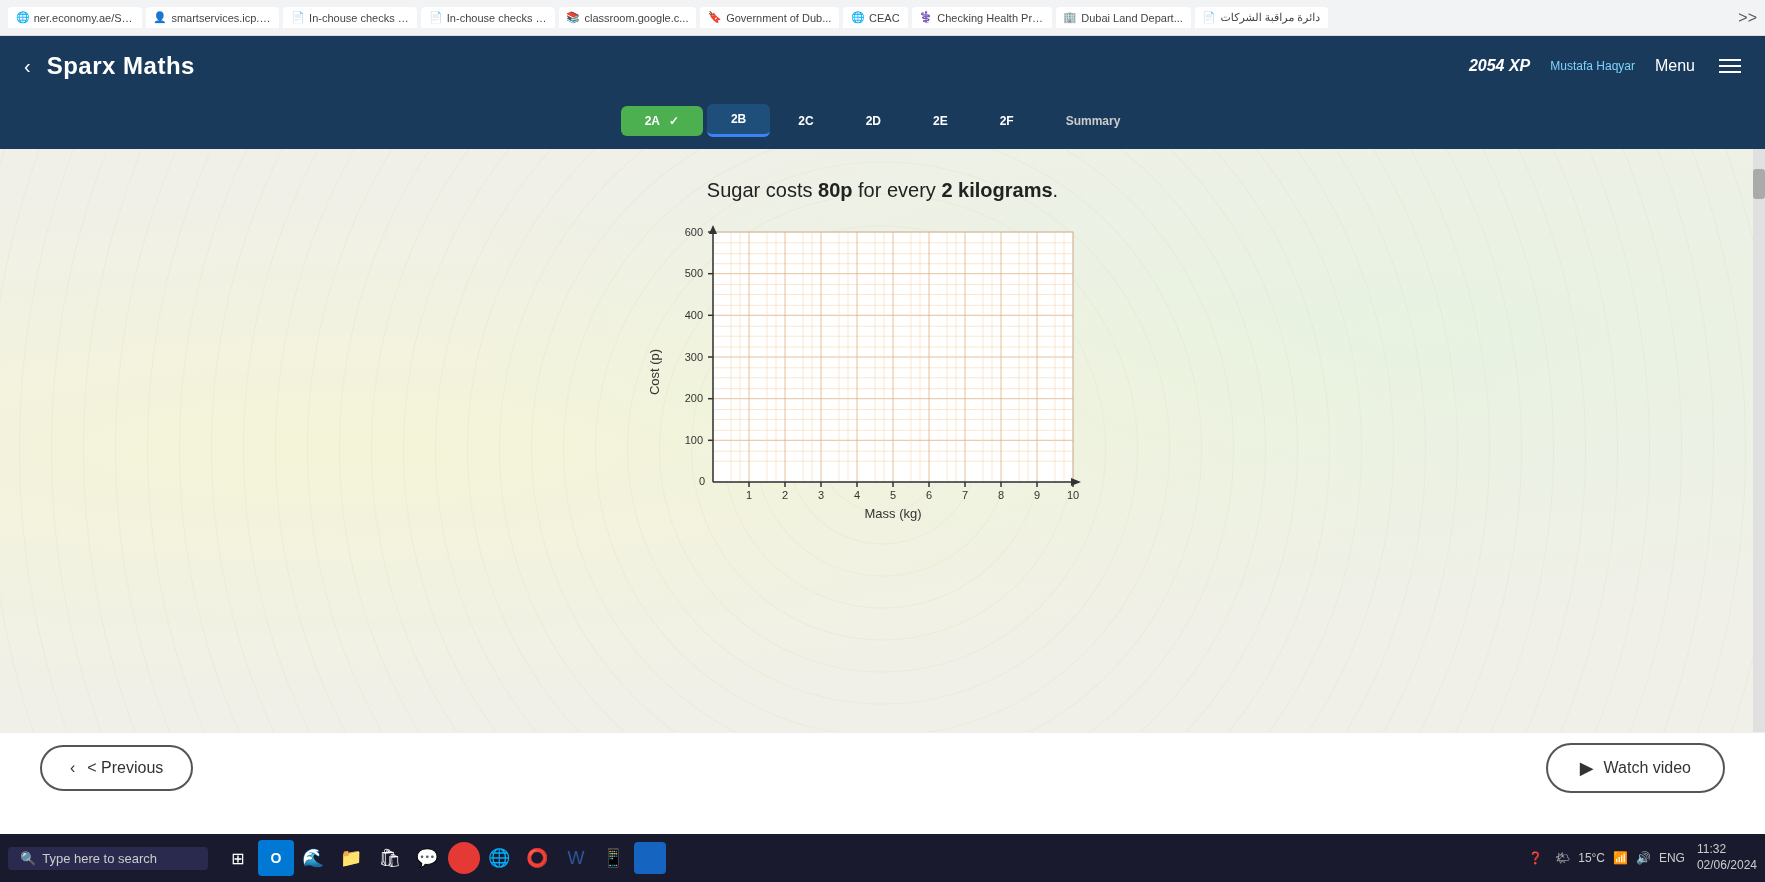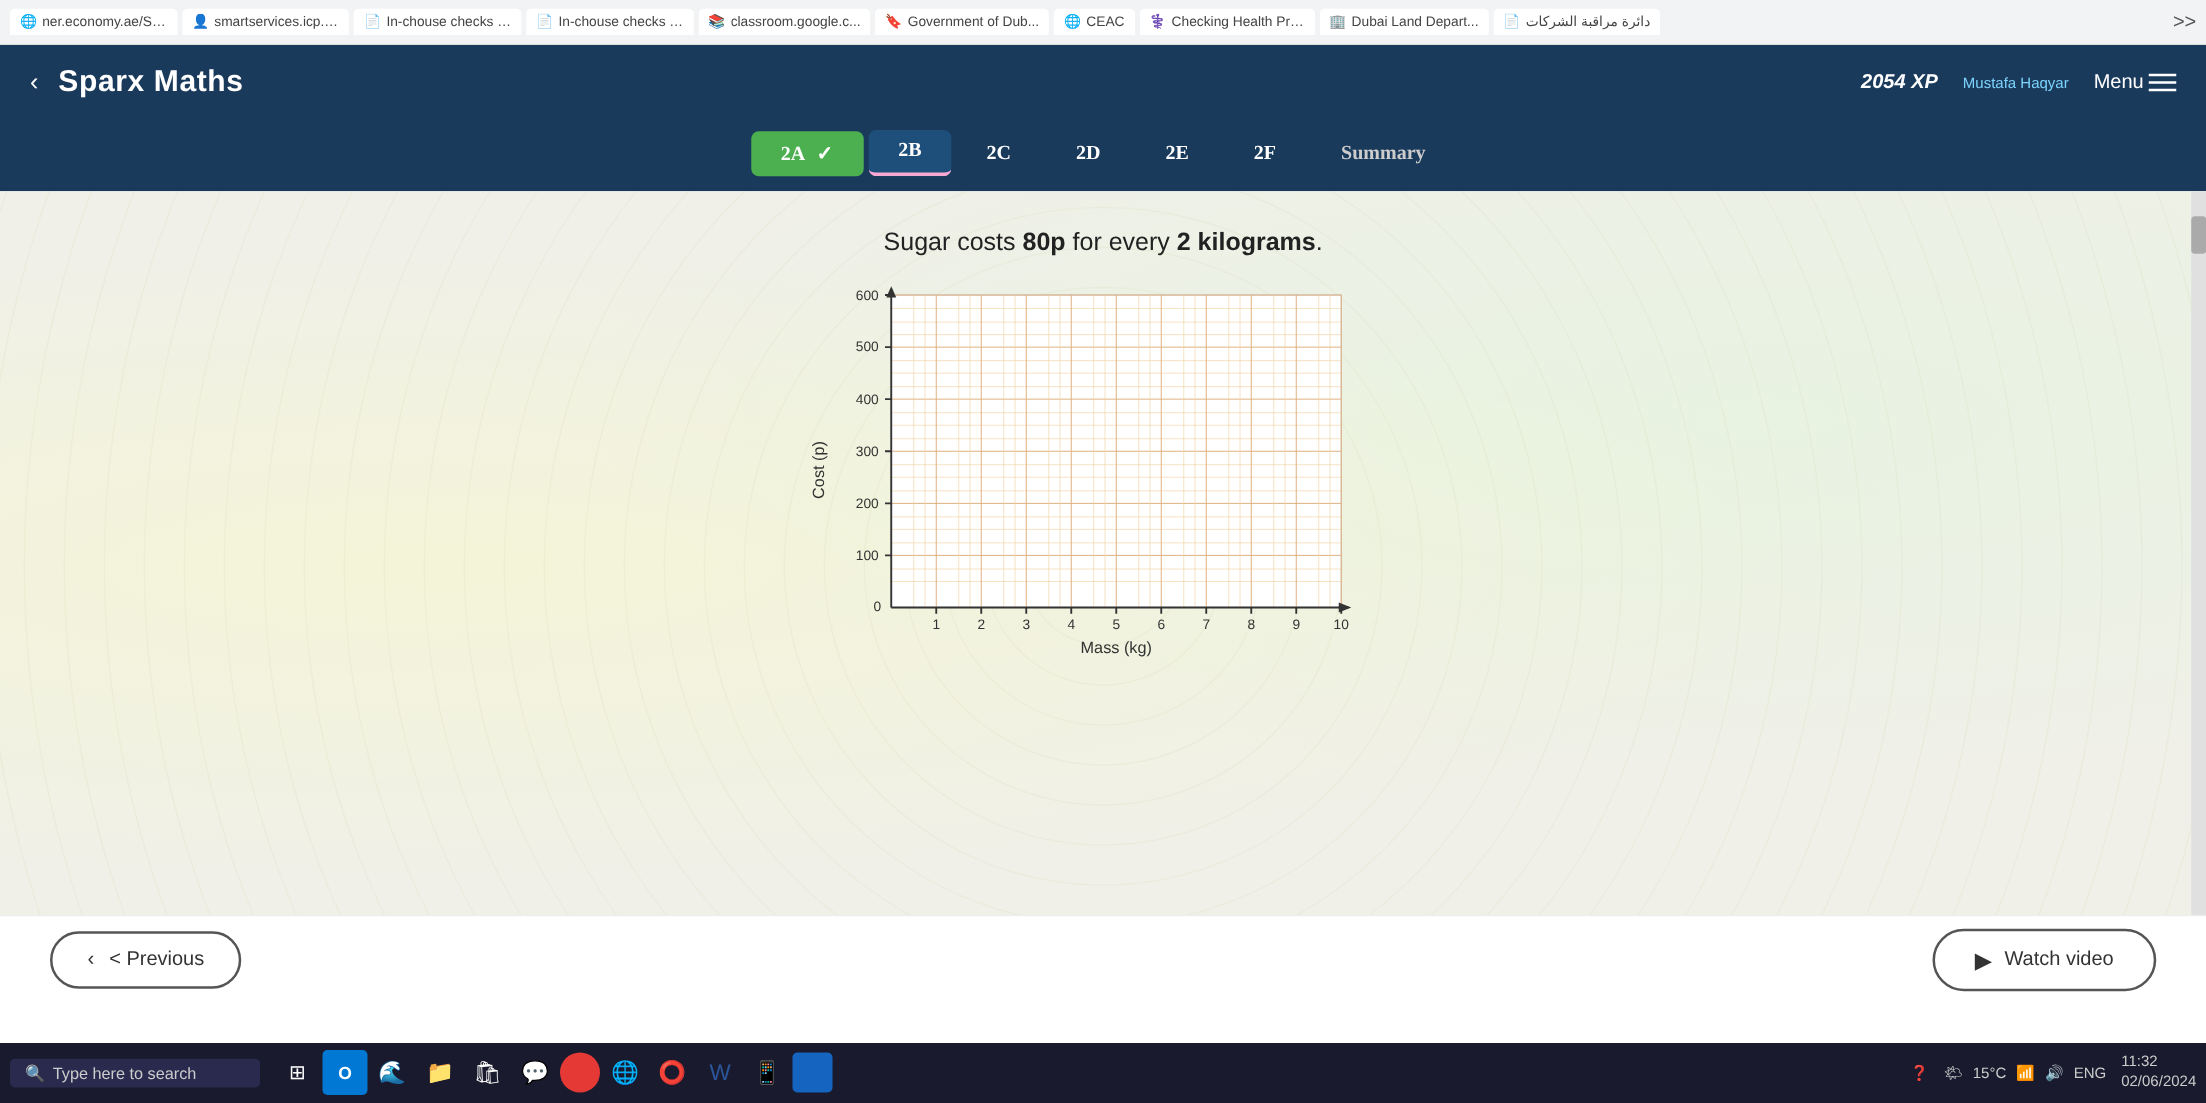--- a/index.html
+++ b/index.html
@@ -78,21 +78,21 @@
       color: white;
       font-style: italic;
     }
     .user-name {
       font-size: 12px;
       color: #7dd3fc;
     }
     .menu-btn {
       display: flex;
       align-items: center;
-      gap: 4px;
+      gap: 24px;
       color: white;
       font-size: 16px;
       cursor: pointer;
     }
     .hamburger-icon {
       display: flex;
       flex-direction: column;
       gap: 4px;
     }
     .hamburger-icon span {
@@ -107,28 +107,27 @@
       background: #1a3a5c;
       display: flex;
       align-items: center;
       justify-content: center;
       gap: 4px;
       padding: 8px 0 12px 0;
     }
     .task-tab {
       padding: 8px 24px;
       border-radius: 6px;
-      font-size: 16px;
+      font-size: 12px;
       font-weight: 600;
       cursor: pointer;
       color: white;
       background: transparent;
       border: none;
       position: relative;
-      font-family: Liberation Serif, serif;
     }
     .task-tab.completed {
       background: #4caf50;
       color: white;
       border-radius: 6px;
     }
     .task-tab.completed .check-mark {
       margin-left: 6px;
     }
     .task-tab.active {
@@ -399,21 +398,21 @@
       </div>
     </div>
   </div>
 </div>
 
 <div class="task-tabs">
   <button class="task-tab completed">
     <span>2A</span>
     <span class="check-mark">✓</span>
   </button>
-  <button class="task-tab active" style="background:#1e4f7a;border-bottom:3px solid #f9a8d4;">
+  <button class="task-tab active" style="background:#1e4f7a;border-bottom:3px solid #3b82f6;">
     <span>2B</span>
   </button>
   <button class="task-tab">
     <span>2C</span>
   </button>
   <button class="task-tab">
     <span>2D</span>
   </button>
   <button class="task-tab">
     <span>2E</span>

